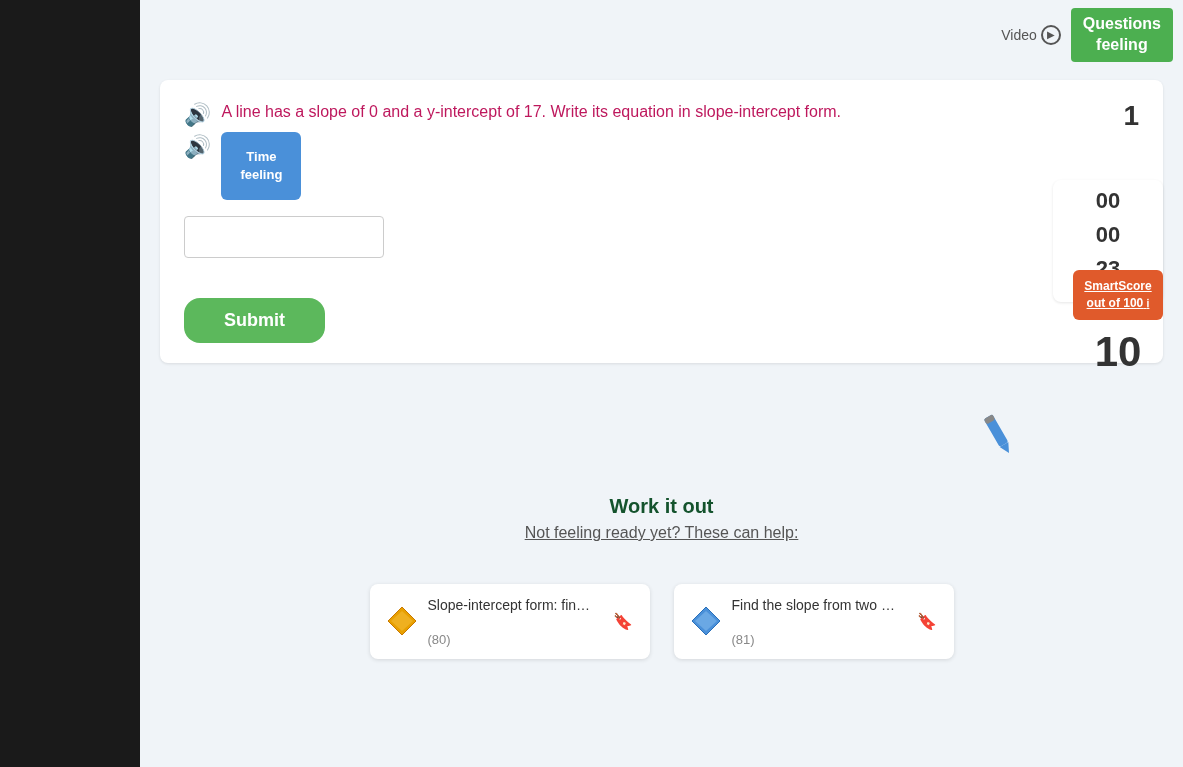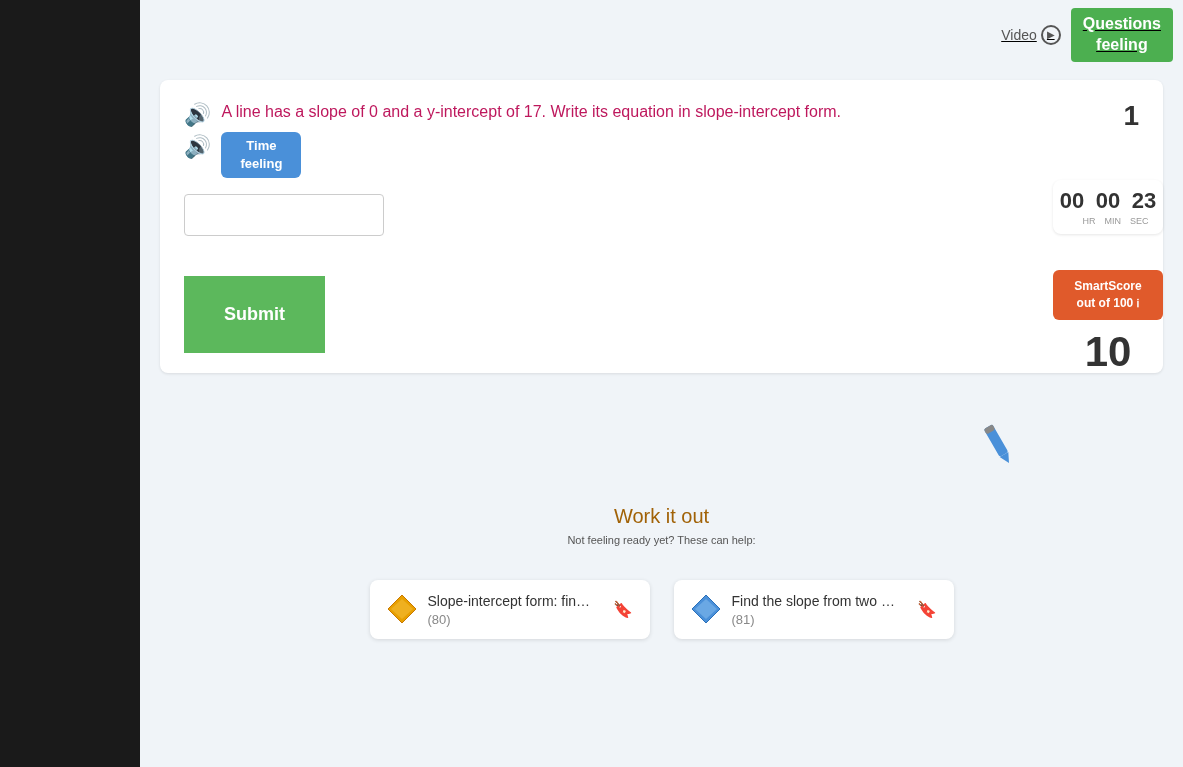--- a/index.html
+++ b/index.html
@@ -23,21 +23,20 @@
       position: relative;
       display: flex;
       flex-direction: column;
     }
     .top-bar {
       display: flex;
       justify-content: flex-end;
       align-items: center;
       padding: 8px 10px;
       gap: 10px;
-      text-decoration: underline;
     }
     .video-link {
       display: flex;
       align-items: center;
       gap: 4px;
       color: #555;
       font-size: 14px;
       cursor: pointer;
     }
     .video-circle {
@@ -109,61 +108,62 @@
       color: #333;
       font-style: italic;
       line-height: 1.5;
       flex: 1;
     }
     .time-elapsed-btn {
       background: #4a90d9;
       color: white;
       font-size: 13px;
       font-weight: bold;
-      padding: 5px 14px;
+      padding: 16px 14px;
       border-radius: 6px;
       text-align: center;
       line-height: 1.4;
       min-width: 80px;
     }
     .answer-input {
       border: 1px solid #ccc;
       border-radius: 4px;
       padding: 10px 12px;
       font-size: 16px;
       width: 200px;
       height: 42px;
       background: white;
       outline: none;
     }
     .submit-btn {
       background: #5cb85c;
       color: white;
       font-size: 18px;
       font-weight: bold;
-      padding: 28px 40px;
+      padding: 12px 40px;
       border: none;
-      border-radius: 0;
+      border-radius: 16px;
       cursor: pointer;
       margin-top: 20px;
       display: inline-block;
     }
     .timer-display {
       background: white;
       border-radius: 8px;
       padding: 8px 10px;
       box-shadow: 0 1px 3px rgba(0,0,0,0.1);
       text-align: center;
       width: 110px;
     }
     .timer-numbers {
       display: flex;
       justify-content: center;
       gap: 4px;
       margin-bottom: 2px;
+      flex-direction: column;
     }
     .timer-num {
       font-size: 22px;
       font-weight: bold;
       color: #333;
       min-width: 28px;
       text-align: center;
     }
     .timer-sep {
       font-size: 22px;
@@ -178,48 +178,50 @@
       margin-left: 15px;
     }
     .smartscore-btn {
       background: #e05a2b;
       color: white;
       font-size: 12px;
       font-weight: bold;
       padding: 8px 10px;
       border-radius: 6px;
       text-align: center;
-      width: 110px;
+      width: 90px;
       line-height: 1.4;
+      text-decoration: underline;
     }
     .score-number {
       font-size: 42px;
       font-weight: bold;
       color: #333;
       margin-top: 15px;
     }
     .pencil-icon-container {
       position: absolute;
       bottom: 180px;
       right: 20px;
     }
     .work-it-out-section {
       text-align: center;
       padding: 16px 0 12px;
     }
     .work-it-out-title {
       font-size: 20px;
-      font-weight: normal;
-      color: #a16207;
+      font-weight: bold;
+      color: #14532d;
       margin-bottom: 6px;
     }
     .work-it-out-subtitle {
-      font-size: 11px;
+      font-size: 16px;
       color: #555;
-      margin-bottom: 6px;
+      margin-bottom: 14px;
+      text-decoration: underline;
     }
     .help-cards {
       display: flex;
       justify-content: center;
       gap: 24px;
       padding: 0 20px 16px;
     }
     .help-card {
       background: white;
       border-radius: 8px;
@@ -239,20 +241,21 @@
       flex-shrink: 0;
     }
     .help-card-text {
       font-size: 14px;
       color: #333;
       line-height: 1.4;
     }
     .help-card-score {
       color: #888;
       font-size: 13px;
+      margin-top: 16px;
     }
     .bookmark-icon {
       margin-left: auto;
       color: #aaa;
       font-size: 16px;
     }
     .question-top-row {
       display: flex;
       align-items: flex-start;
       justify-content: space-between;

